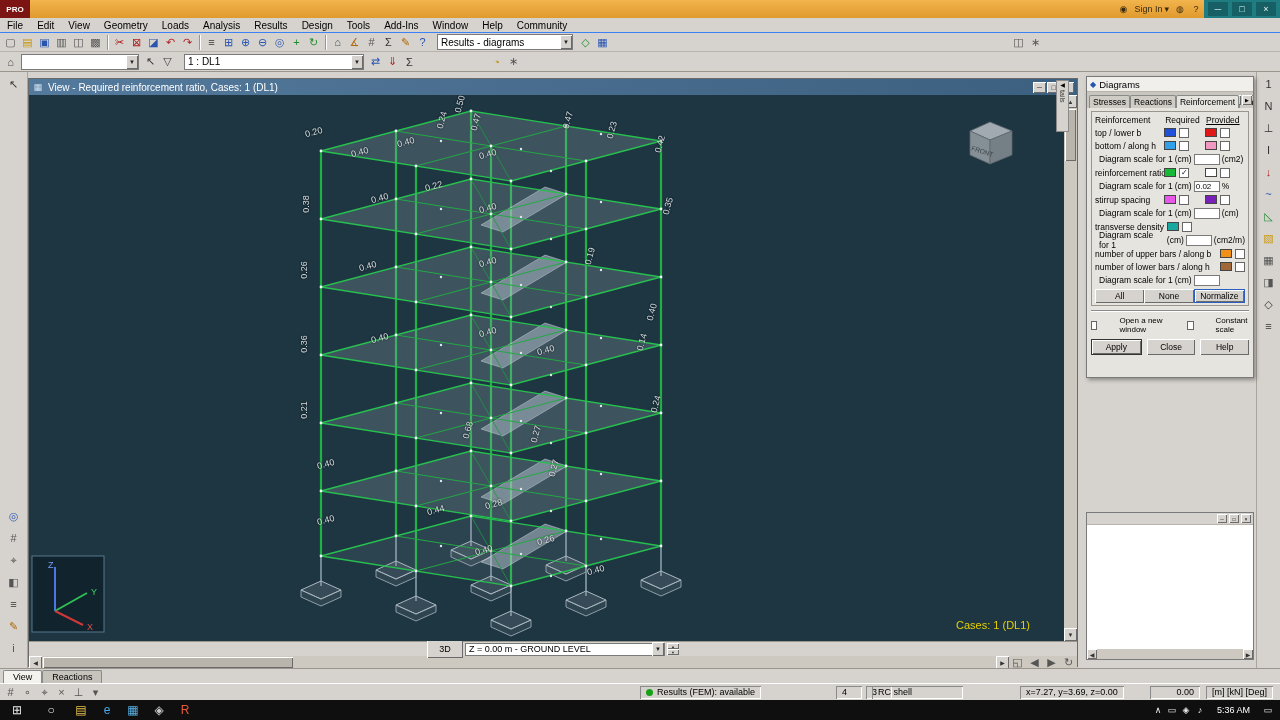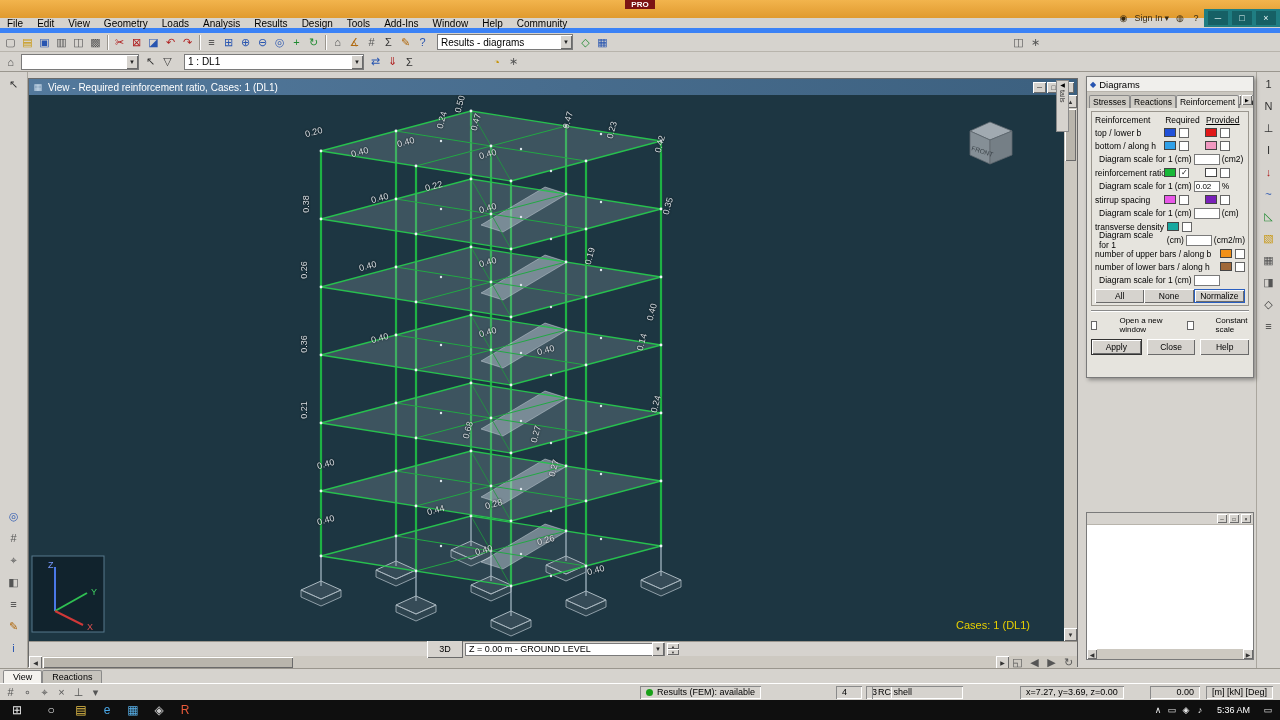--- a/index.html
+++ b/index.html
@@ -2,34 +2,34 @@
 <html><head>
 <meta charset="utf-8">
 <style>
   * { box-sizing: border-box; }
   html,body { margin:0; padding:0; }
   body { width:1280px; height:720px; font-family:"Liberation Sans", sans-serif; font-size:11px; background:#d6d3ce; }
   .screen { position:relative; width:1280px; height:720px; background:#d6d3ce; overflow:hidden; }
 
   
   .titlebar { position:absolute; left:0; top:0; width:1280px; height:18px;
-    background:linear-gradient(#f2b44d,#e09a2e); display:flex; align-items:center;flex-direction:column; }
+    background:linear-gradient(#f2b44d,#e09a2e); display:flex; align-items:center; }
   .pro-logo { width:30px; height:18px; background:#7d1414; color:#fff; font-size:8px; font-weight:bold;
     display:flex; align-items:center; justify-content:center; }
   .tb-title { position:absolute; left:0; right:0; text-align:center; font-size:10px; color:#2b1c05; pointer-events:none; }
   .tb-right { margin-left:auto; display:flex; align-items:center; height:18px; z-index:2; }
   .tb-ic { width:16px; text-align:center; font-size:9px; color:#3a2a10; }
   .signin { font-size:9px; color:#3a2a10; padding:0 3px; display:flex; align-items:center; gap:2px; }
   .teal-block { height:18px; background:#1f7d82; display:flex; align-items:center; padding:0 4px; gap:4px; }
   .win-btn { width:20px; height:14px; background:#166065; color:#e8f4f4; font-size:9px;
     display:flex; align-items:center; justify-content:center; }
 
   
   .menubar { position:absolute; left:0; top:18px; width:1280px; height:15px; background:#d6d3ce;
-    display:flex; align-items:center; border-bottom:5px solid #3b82f6; font-size:10px; }
+    display:flex; align-items:center; border-bottom:1px solid #3b82f6; font-size:10px; }
   .menubar span { padding:0 7px; }
   .toolbar1 { position:absolute; left:0; top:33px; width:1280px; height:19px; background:#d6d3ce;
     display:flex; align-items:center; border-bottom:1px solid #b8b4ac; padding-left:2px; }
   .toolbar2 { position:absolute; left:0; top:52px; width:1280px; height:20px; background:#d6d3ce;
     display:flex; align-items:center; border-bottom:1px solid #9a968e; padding-left:2px; }
   .tbgroup { display:flex; align-items:center; }
   .tbi { width:17px; height:16px; display:inline-flex; align-items:center; justify-content:center;
     font-size:11px; cursor:default; }
   .tb-sep { width:1px; height:15px; background:#9a968e; margin:0 3px; box-shadow:1px 0 0 #ffffff; }
   .combo { background:#fff; border:1px solid #7a7a7a; height:16px; display:flex; align-items:center;

